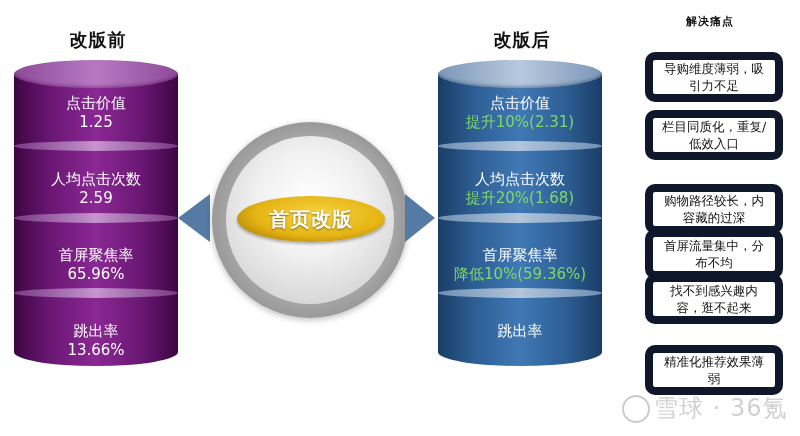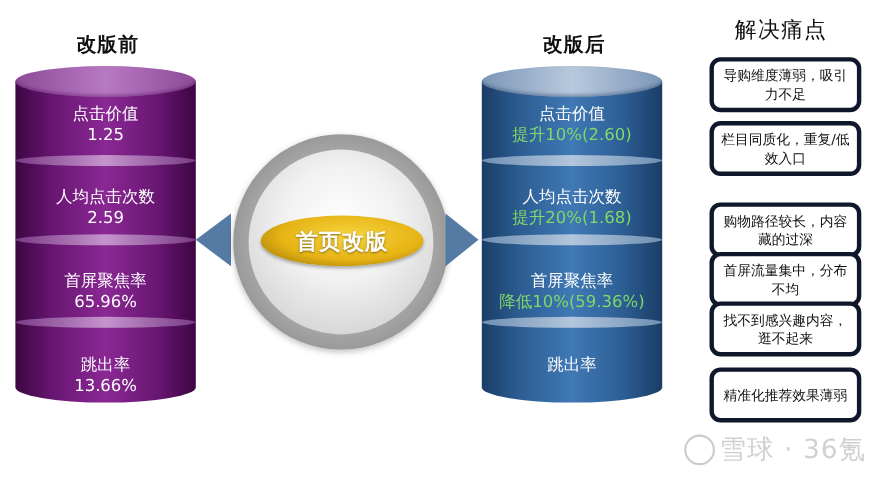--- a/index.html
+++ b/index.html
@@ -79,25 +79,25 @@
   }
   .arrow.right {
     left: 405px; top: 194px;
     border-top: 24px solid transparent; border-bottom: 24px solid transparent;
     border-left: 30px solid #557aa4;
   }
 
   
   .pp-title {
     position: absolute; left: 640px; top: 14px; width: 140px; text-align: center;
-    font-weight: normal; font-size: 20px; color: #111; letter-spacing: 1px;
+    font-weight: bold; font-size: 11px; color: #111; letter-spacing: 1px;
   }
   .pp-box {
     position: absolute; left: 645px; width: 138px; height: 50px;
-    border: 4px solid #0f172a; border-radius: 10px; background: #fff;
+    border: 8px solid #0f172a; border-radius: 10px; background: #fff;
     display: flex; align-items: center; justify-content: center; text-align: center;
     font-size: 12.5px; line-height: 17px; color: #111; padding: 0 6px;
   }
 
   .watermark {
     position: absolute; left: 622px; top: 392px; font-size: 24px; color: rgba(170,170,170,0.55);
     letter-spacing: 1px; white-space: nowrap;
   }
   .wm-icon {
     display: inline-block; width: 28px; height: 28px; border: 2px solid rgba(170,170,170,0.6);
@@ -145,38 +145,38 @@
 
 <div class="cyl blue" style="left:438px; top:60px; width:164px; height:320px;">
   <div class="body" style="top:14px; height:292px;"></div>
   <div class="top" style="top:0;"></div>
   <div class="sep" style="top:81px;"></div>
   <div class="sep" style="top:153px;"></div>
   <div class="sep" style="top:228px;"></div>
 
   <div class="seg" style="top:34px;">
     <div>点击价值</div>
-    <div class="v">提升10%(2.60)</div>
+    <div class="v">提升10%(2.31)</div>
   </div>
   <div class="seg" style="top:110px;">
     <div>人均点击次数</div>
     <div class="v">提升20%(1.68)</div>
   </div>
   <div class="seg" style="top:186px;">
     <div>首屏聚焦率</div>
     <div class="v">降低10%(59.36%)</div>
   </div>
   <div class="seg" style="top:262px;">
     <div>跳出率</div>
   </div>
 </div>
 
 <div class="pp-title">解决痛点</div>
 <div class="pp-box" style="top:52px;">导购维度薄弱，吸引力不足</div>
 <div class="pp-box" style="top:110px;">栏目同质化，重复/低效入口</div>
 <div class="pp-box" style="top:170px;margin-top:14px;">购物路径较长，内容藏的过深</div>
 <div class="pp-box" style="top:229px;">首屏流量集中，分布不均</div>
 <div class="pp-box" style="top:274px;">找不到感兴趣内容，逛不起来</div>
-<div class="pp-box" style="top:334px;">精准化推荐效果薄弱</div>
+<div class="pp-box" style="top:345px;">精准化推荐效果薄弱</div>
 
 <div class="watermark">
   <span class="wm-icon"></span><span>雪球 · 36氪</span>
 </div>
 
 </body></html>

